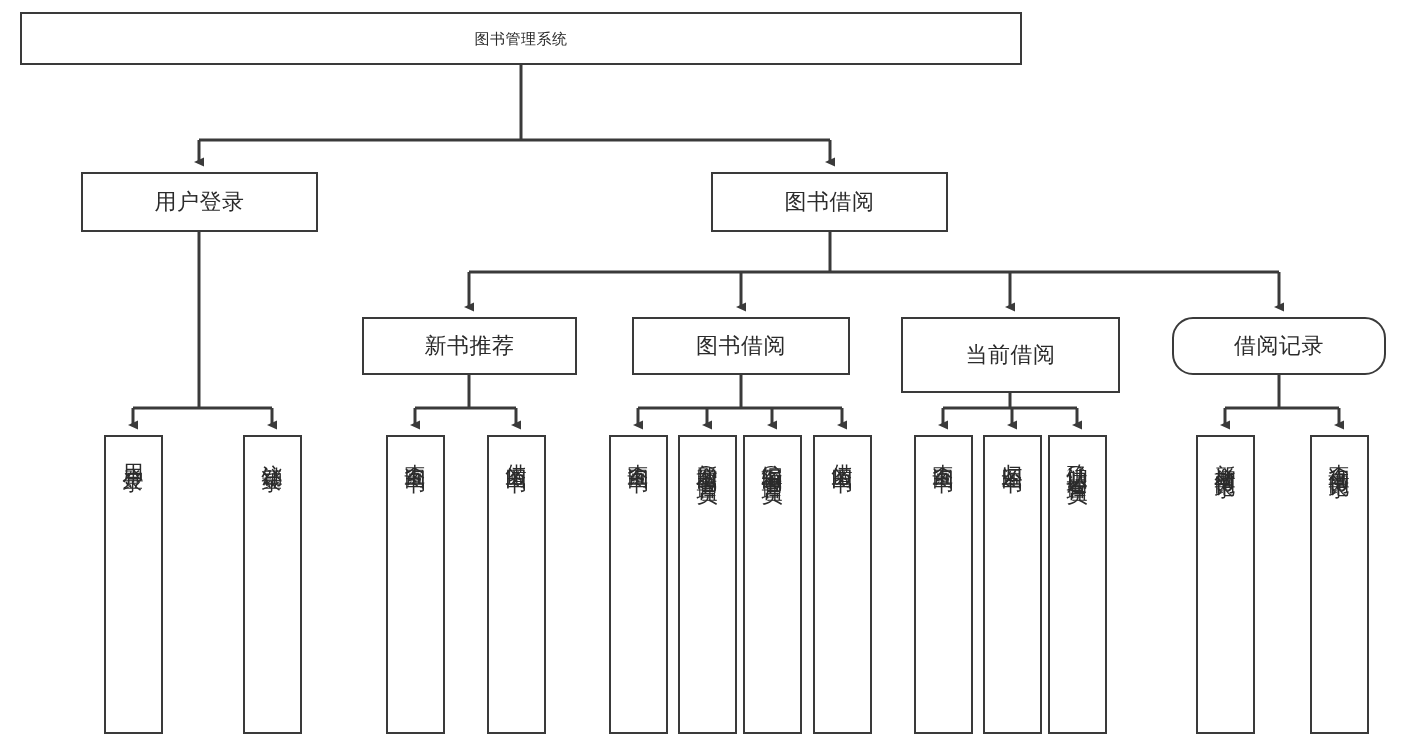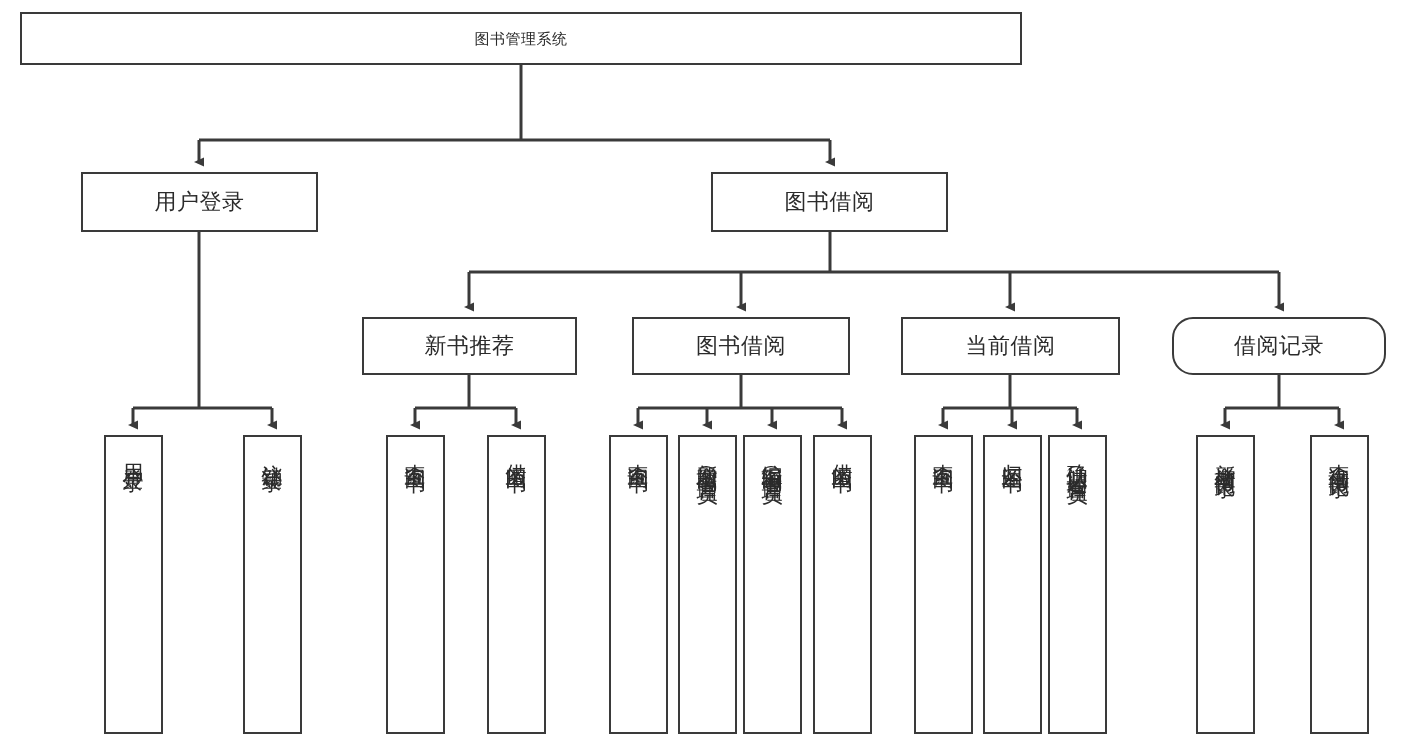--- a/index.html
+++ b/index.html
@@ -141,21 +141,21 @@
   <div class="node horiz" style="left:711px; top:172px; width:237px; height:60px;">
     <span class="lbl">图书借阅</span>
   </div>
 
   <div class="node horiz" style="left:632px; top:317px; width:218px; height:58px;">
     <span class="lbl">图书借阅</span>
   </div>
   <div class="node horiz" style="left:362px; top:317px; width:215px; height:58px;">
     <span class="lbl">新书推荐</span>
   </div>
-  <div class="node horiz" style="left:901px; top:317px; width:219px; height:58px;justify-content:center;">
+  <div class="node horiz" style="left:901px; top:317px; width:219px; height:76px;justify-content:center;">
     <span class="lbl">当前借阅</span>
   </div>
   <div class="node horiz" style="left:1172px; top:317px; width:214px; height:58px;border-radius:21px;">
     <span class="lbl">借阅记录</span>
   </div>
 
   <div class="node vert" style="left:104px; top:435px; width:59px; height:299px;">
     <span class="lbl">用户登录</span>
   </div>
   <div class="node vert" style="left:243px; top:435px; width:59px; height:299px;">

